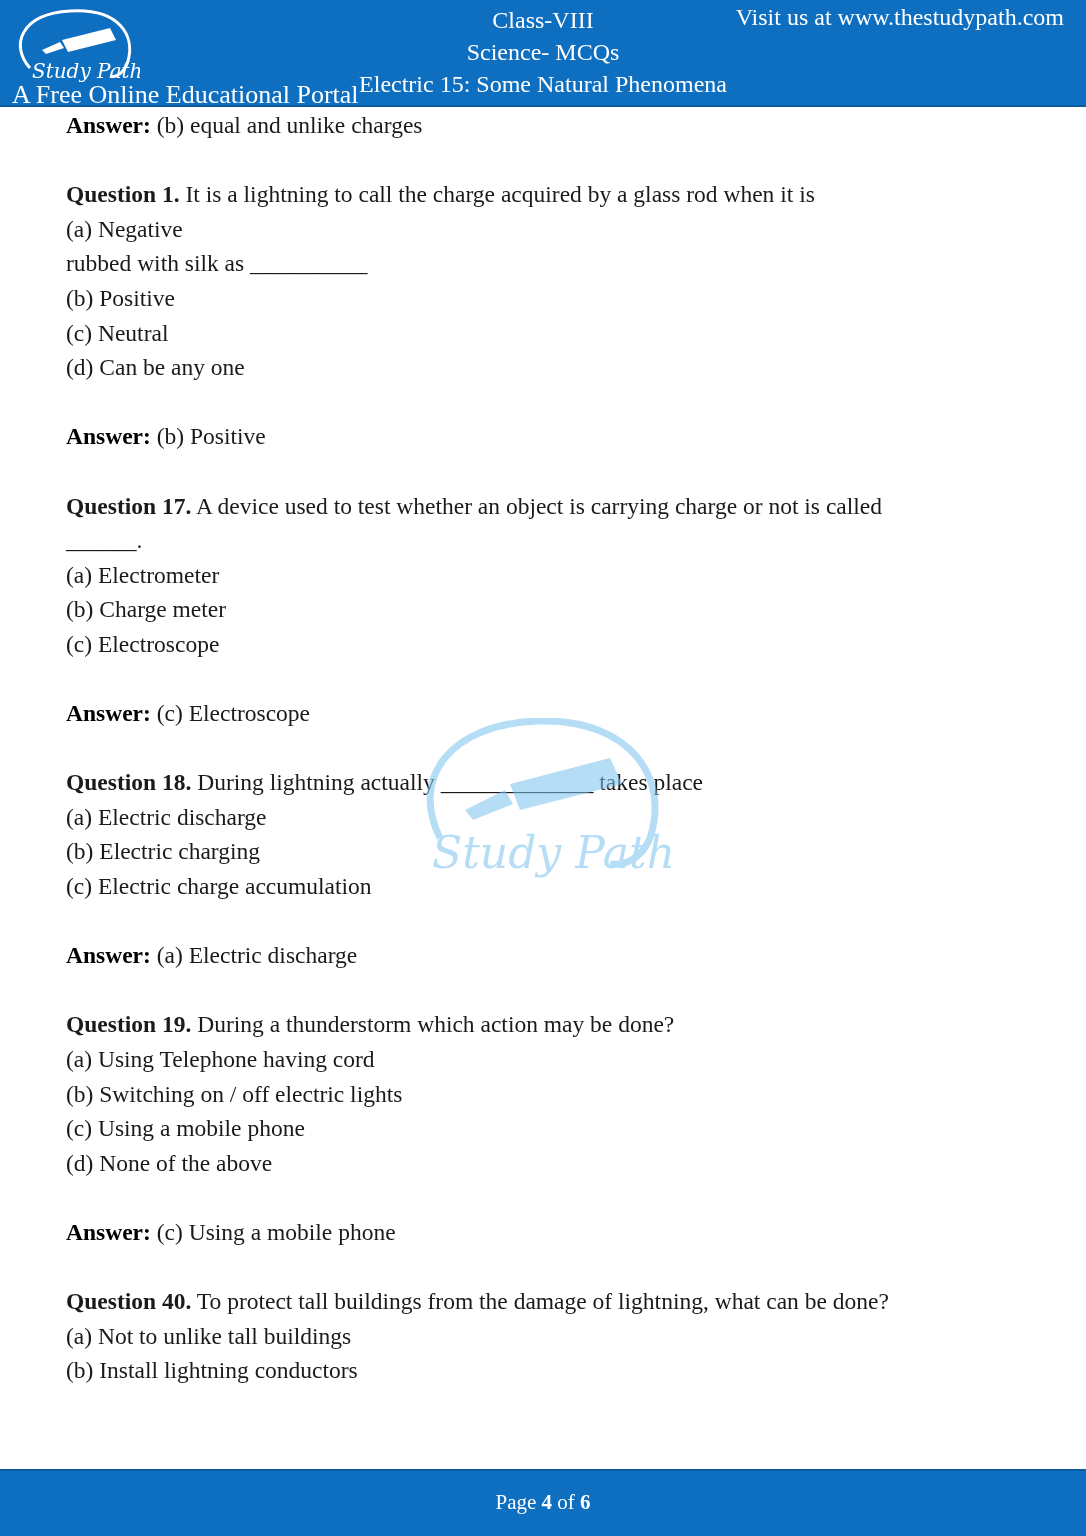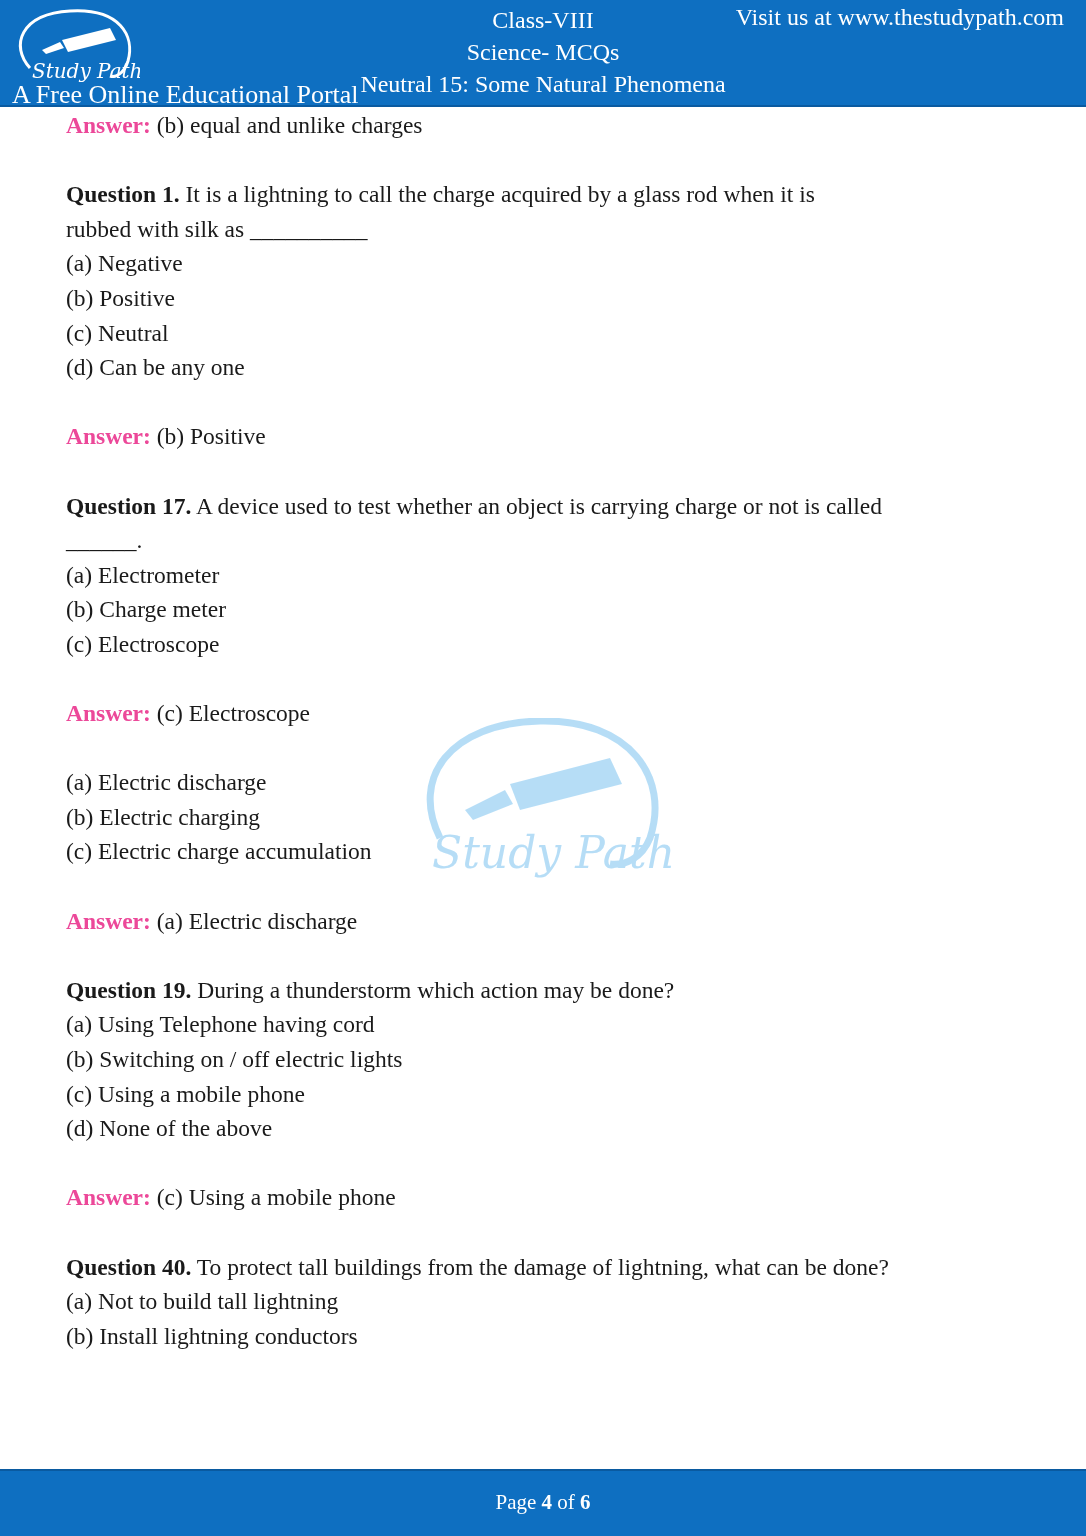--- a/index.html
+++ b/index.html
@@ -27,21 +27,21 @@
     position: absolute; right: 22px; top: 4px;
     font-family: "Liberation Serif", serif; font-size: 24px;
   }
   .content {
     position: absolute; left: 66px; top: 108px; width: 960px;
     font-family: "Liberation Serif", serif; font-size: 23.5px; line-height: 34.6px;
   }
   .line { white-space: nowrap; }
   .gap { height: 34.6px; }
   .q-label { font-weight: bold; }
-  .a-label { font-weight: bold; color: #ec4899; }
+  .a-label { font-weight: bold; color: #000000; }
   .watermark { position: absolute; left: 410px; top: 718px; width: 270px; height: 170px; opacity: 0.55; pointer-events: none; }
   .footer {
     position: absolute; left: 0; top: 1469px; width: 1086px; height: 67px;
     background: #0e6fc1; color: #fff; text-align: center;
     border-top: 2px solid #0a5aa0;
     font-family: "Liberation Serif", serif; font-size: 21px; line-height: 62px;
   }
   .footer b { font-weight: bold; }
 </style>
 </head>
@@ -51,53 +51,54 @@
   <svg class="logo" viewBox="0 0 130 78">
     <path d="M20 62 C0 40, 10 8, 60 5 C110 2, 125 30, 118 55 C114 68, 105 72, 100 70" fill="none" stroke="#fff" stroke-width="3"></path>
     <path d="M32 44 L50 36 L54 42 L36 48 Z" fill="#fff"></path>
     <path d="M52 34 L100 22 L106 34 L58 46 Z" fill="#fff"></path>
     <text x="22" y="72" fill="#fff" font-family="DejaVu Serif, serif" font-style="italic" font-size="20">Study Path</text>
   </svg>
   <div class="portal">A Free Online Educational Portal</div>
   <div class="hdr-center">
     <div>Class-VIII</div>
     <div>Science- MCQs</div>
-    <div>Neutral 15: Some Natural Phenomena</div>
+    <div>Electric 15: Some Natural Phenomena</div>
   </div>
   <div class="hdr-visit">Visit us at www.thestudypath.com</div>
 </div>
 
 <div class="content">
   <div class="line"><span class="a-label">Answer:</span><span> (b) equal and unlike charges</span></div>
   <div class="gap"></div>
 
   <div>
     <div class="line"><span class="q-label">Question 1.</span><span> It is a lightning to call the charge acquired by a glass rod when it is</span></div>
+    <div class="line">(a) Negative</div>
     <div class="line">rubbed with silk as __________</div>
-    <div class="line">(a) Negative</div>
     <div class="line">(b) Positive</div>
     <div class="line">(c) Neutral</div>
     <div class="line">(d) Can be any one</div>
     <div class="gap"></div>
     <div class="line"><span class="a-label">Answer:</span><span> (b) Positive</span></div>
   </div>
   <div class="gap"></div>
 
   <div>
     <div class="line"><span class="q-label">Question 17.</span><span> A device used to test whether an object is carrying charge or not is called</span></div>
     <div class="line">______.</div>
     <div class="line">(a) Electrometer</div>
     <div class="line">(b) Charge meter</div>
     <div class="line">(c) Electroscope</div>
     <div class="gap"></div>
     <div class="line"><span class="a-label">Answer:</span><span> (c) Electroscope</span></div>
   </div>
   <div class="gap"></div>
 
   <div>
+    <div class="line"><span class="q-label">Question 18.</span><span> During lightning actually _____________ takes place</span></div>
     <div class="line">(a) Electric discharge</div>
     <div class="line">(b) Electric charging</div>
     <div class="line">(c) Electric charge accumulation</div>
     <div class="gap"></div>
     <div class="line"><span class="a-label">Answer:</span><span> (a) Electric discharge</span></div>
   </div>
   <div class="gap"></div>
 
   <div>
     <div class="line"><span class="q-label">Question 19.</span><span> During a thunderstorm which action may be done?</span></div>
@@ -105,21 +106,21 @@
     <div class="line">(b) Switching on / off electric lights</div>
     <div class="line">(c) Using a mobile phone</div>
     <div class="line">(d) None of the above</div>
     <div class="gap"></div>
     <div class="line"><span class="a-label">Answer:</span><span> (c) Using a mobile phone</span></div>
   </div>
   <div class="gap"></div>
 
   <div>
     <div class="line"><span class="q-label">Question 40.</span><span> To protect tall buildings from the damage of lightning, what can be done?</span></div>
-    <div class="line">(a) Not to build tall lightning</div>
+    <div class="line">(a) Not to unlike tall buildings</div>
     <div class="line">(b) Install lightning conductors</div>
   </div>
 </div>
 
 <svg class="watermark" viewBox="0 0 270 170">
   <path d="M30 120 C0 60, 40 5, 130 3 C220 1, 260 60, 240 120 C232 140, 215 148, 200 146" fill="none" stroke="#7cc3f0" stroke-width="7"></path>
   <path d="M55 92 L95 72 L103 86 L63 102 Z" fill="#7cc3f0"></path>
   <path d="M100 66 L200 40 L212 66 L110 92 Z" fill="#7cc3f0"></path>
   <text x="22" y="150" fill="#7cc3f0" font-family="DejaVu Serif, serif" font-style="italic" font-size="44">Study Path</text>
 </svg>

